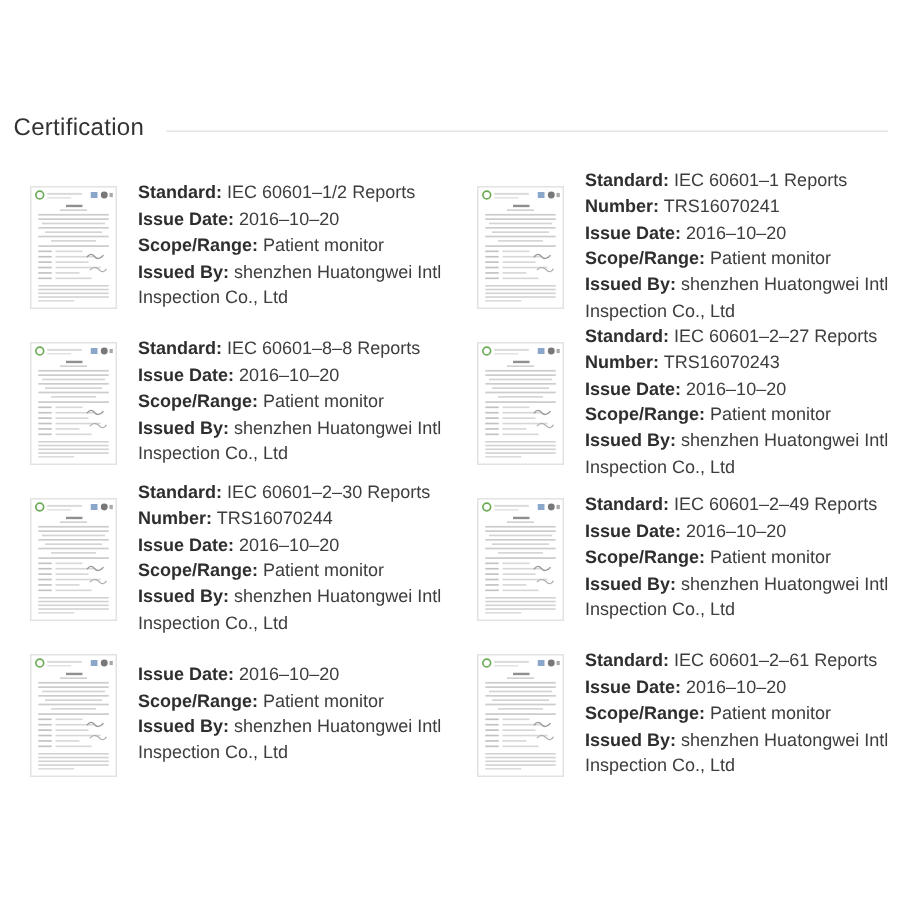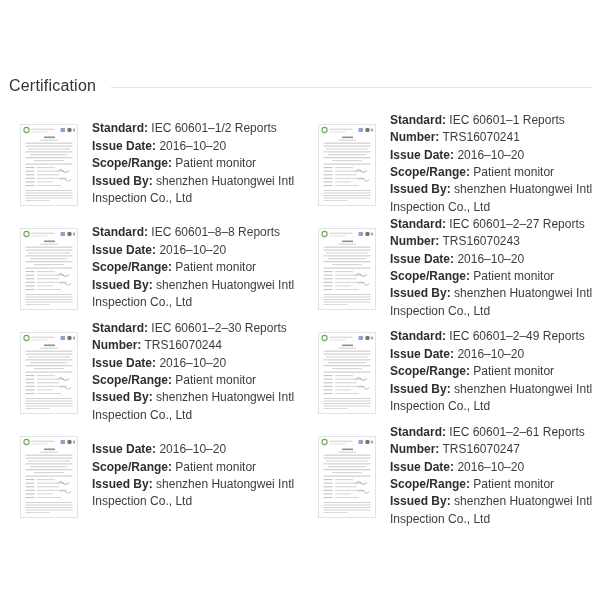--- a/index.html
+++ b/index.html
@@ -584,24 +584,20 @@
             <rect x="5.5" y="73.5" width="47" height="1.05" fill="#d2d2d2"></rect>
             <rect x="5.5" y="76" width="24" height="1.05" fill="#dadada"></rect>
           </svg>
         </span>
         <div class="cert-info">
           <div class="cert-line">
             <b>Standard:</b>
             <span>IEC 60601–2–61 Reports</span>
           </div>
           <div class="cert-line">
-            <b>Number:</b>
-            <span>TRS16070247</span>
-          </div>
-          <div class="cert-line">
             <b>Issue Date:</b>
             <span>2016–10–20</span>
           </div>
           <div class="cert-line">
             <b>Scope/Range:</b>
             <span>Patient monitor</span>
           </div>
           <div class="cert-line">
             <b>Issued By:</b>
             <span>shenzhen Huatongwei Intl Inspection Co., Ltd</span>

